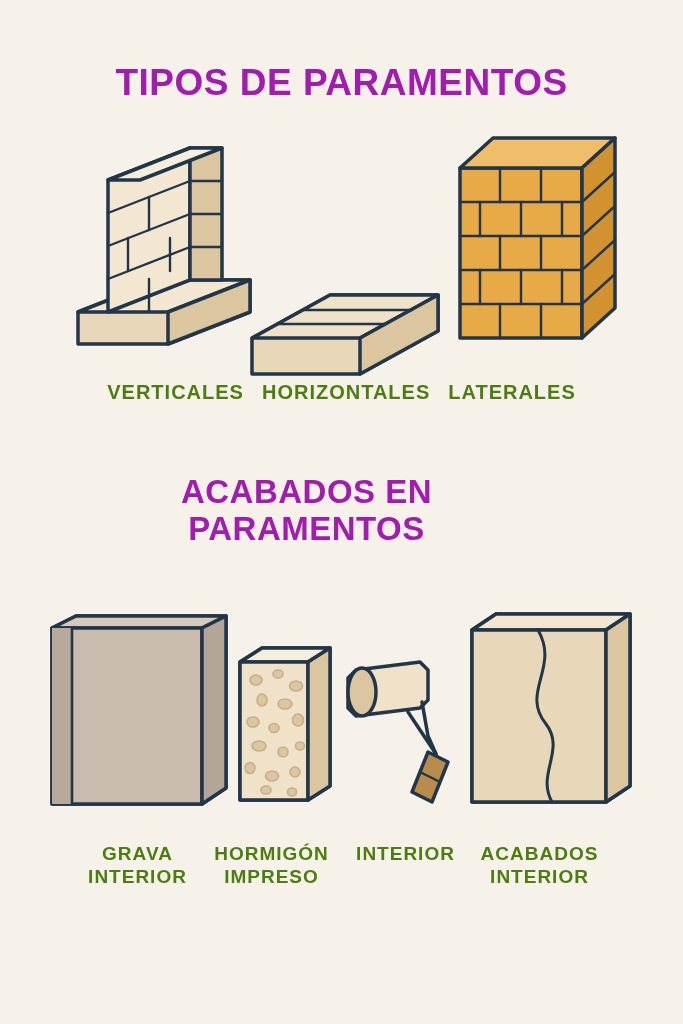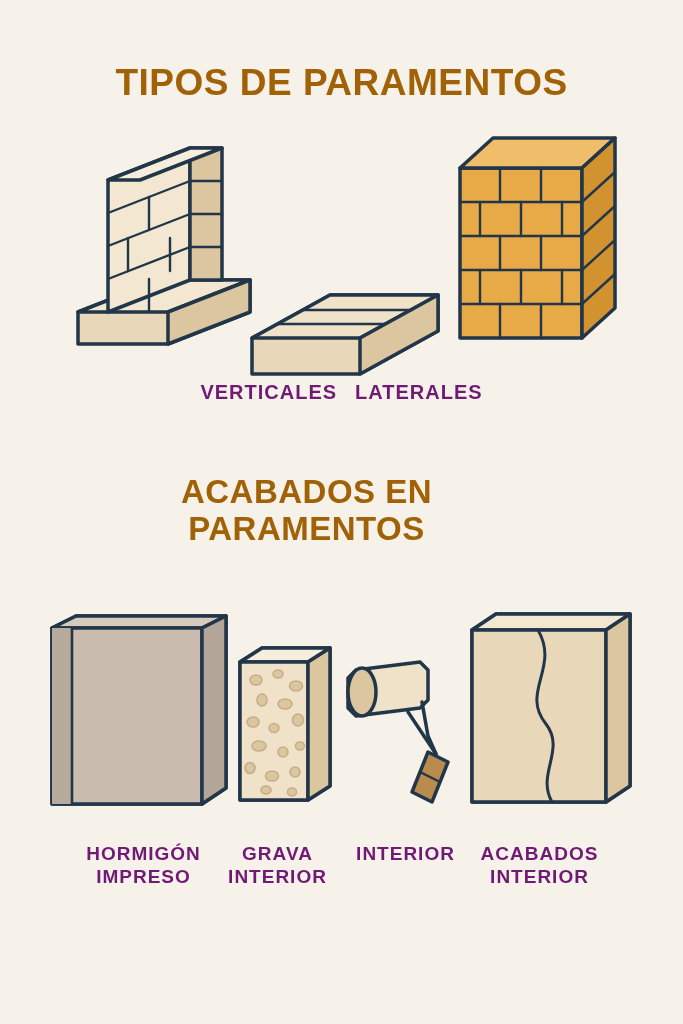--- a/index.html
+++ b/index.html
@@ -19,21 +19,21 @@
     width: 683px;
     height: 1024px;
     position: relative;
   }
 
   
   .section-title {
     text-align: center;
     font-weight: bold;
     letter-spacing: 0.5px;
-    color: #a16207;
+    color: #a21caf;
     line-height: 1.12;
   }
   #title-1 {
     position: absolute;
     top: 62px;
     left: 0;
     width: 683px;
     font-size: 37px;
   }
   #title-2 {
@@ -61,21 +61,21 @@
   .caption-row {
     position: absolute;
     left: 0;
     width: 683px;
     display: flex;
     justify-content: center;
     align-items: flex-start;
   }
   .caption {
     font-weight: bold;
-    color: #701a75;
+    color: #4d7c0f;
     text-align: center;
     letter-spacing: 1px;
     line-height: 1.22;
   }
   #captions-tipos {
     top: 380px;
     font-size: 0;
   }
   #captions-tipos .caption {
     font-size: 20px;
@@ -174,20 +174,21 @@
             <line x1="582" y1="176" x2="615" y2="146"></line>
           </g>
         </g>
 
       </g>
     </svg>
   </div>
 
   <div id="captions-tipos" class="caption-row">
     <div class="caption">VERTICALES</div>
+    <div class="caption">HORIZONTALES</div>
     <div class="caption">LATERALES</div>
   </div>
 
   <div id="title-2" class="section-title">
     <div>ACABADOS EN</div>
     <div>PARAMENTOS</div>
   </div>
 
   <div id="row-acabados" class="figure-row">
     <svg class="svg-stage" width="683" height="240" viewBox="0 0 683 240" xmlns="http://www.w3.org/2000/svg">
@@ -247,29 +248,29 @@
           <polygon points="606,34 630,18 630,190 606,206" fill="#dcc69f"></polygon>
 
           <path d="M 538 34 C 560 72, 520 96, 546 128 C 566 154, 536 178, 552 206" fill="none" stroke-width="3"></path>
         </g>
 
       </g>
     </svg>
   </div>
 
   <div id="captions-acabados" class="caption-row">
+    <div class="caption narrow">
+      <div>GRAVA</div>
+      <div>INTERIOR</div>
+    </div>
     <div class="caption">
       <div>HORMIGÓN</div>
       <div>IMPRESO</div>
     </div>
     <div class="caption narrow">
-      <div>GRAVA</div>
-      <div>INTERIOR</div>
-    </div>
-    <div class="caption narrow">
       <div>INTERIOR</div>
     </div>
     <div class="caption">
       <div>ACABADOS</div>
       <div>INTERIOR</div>
     </div>
   </div>
 
 </div>
 

